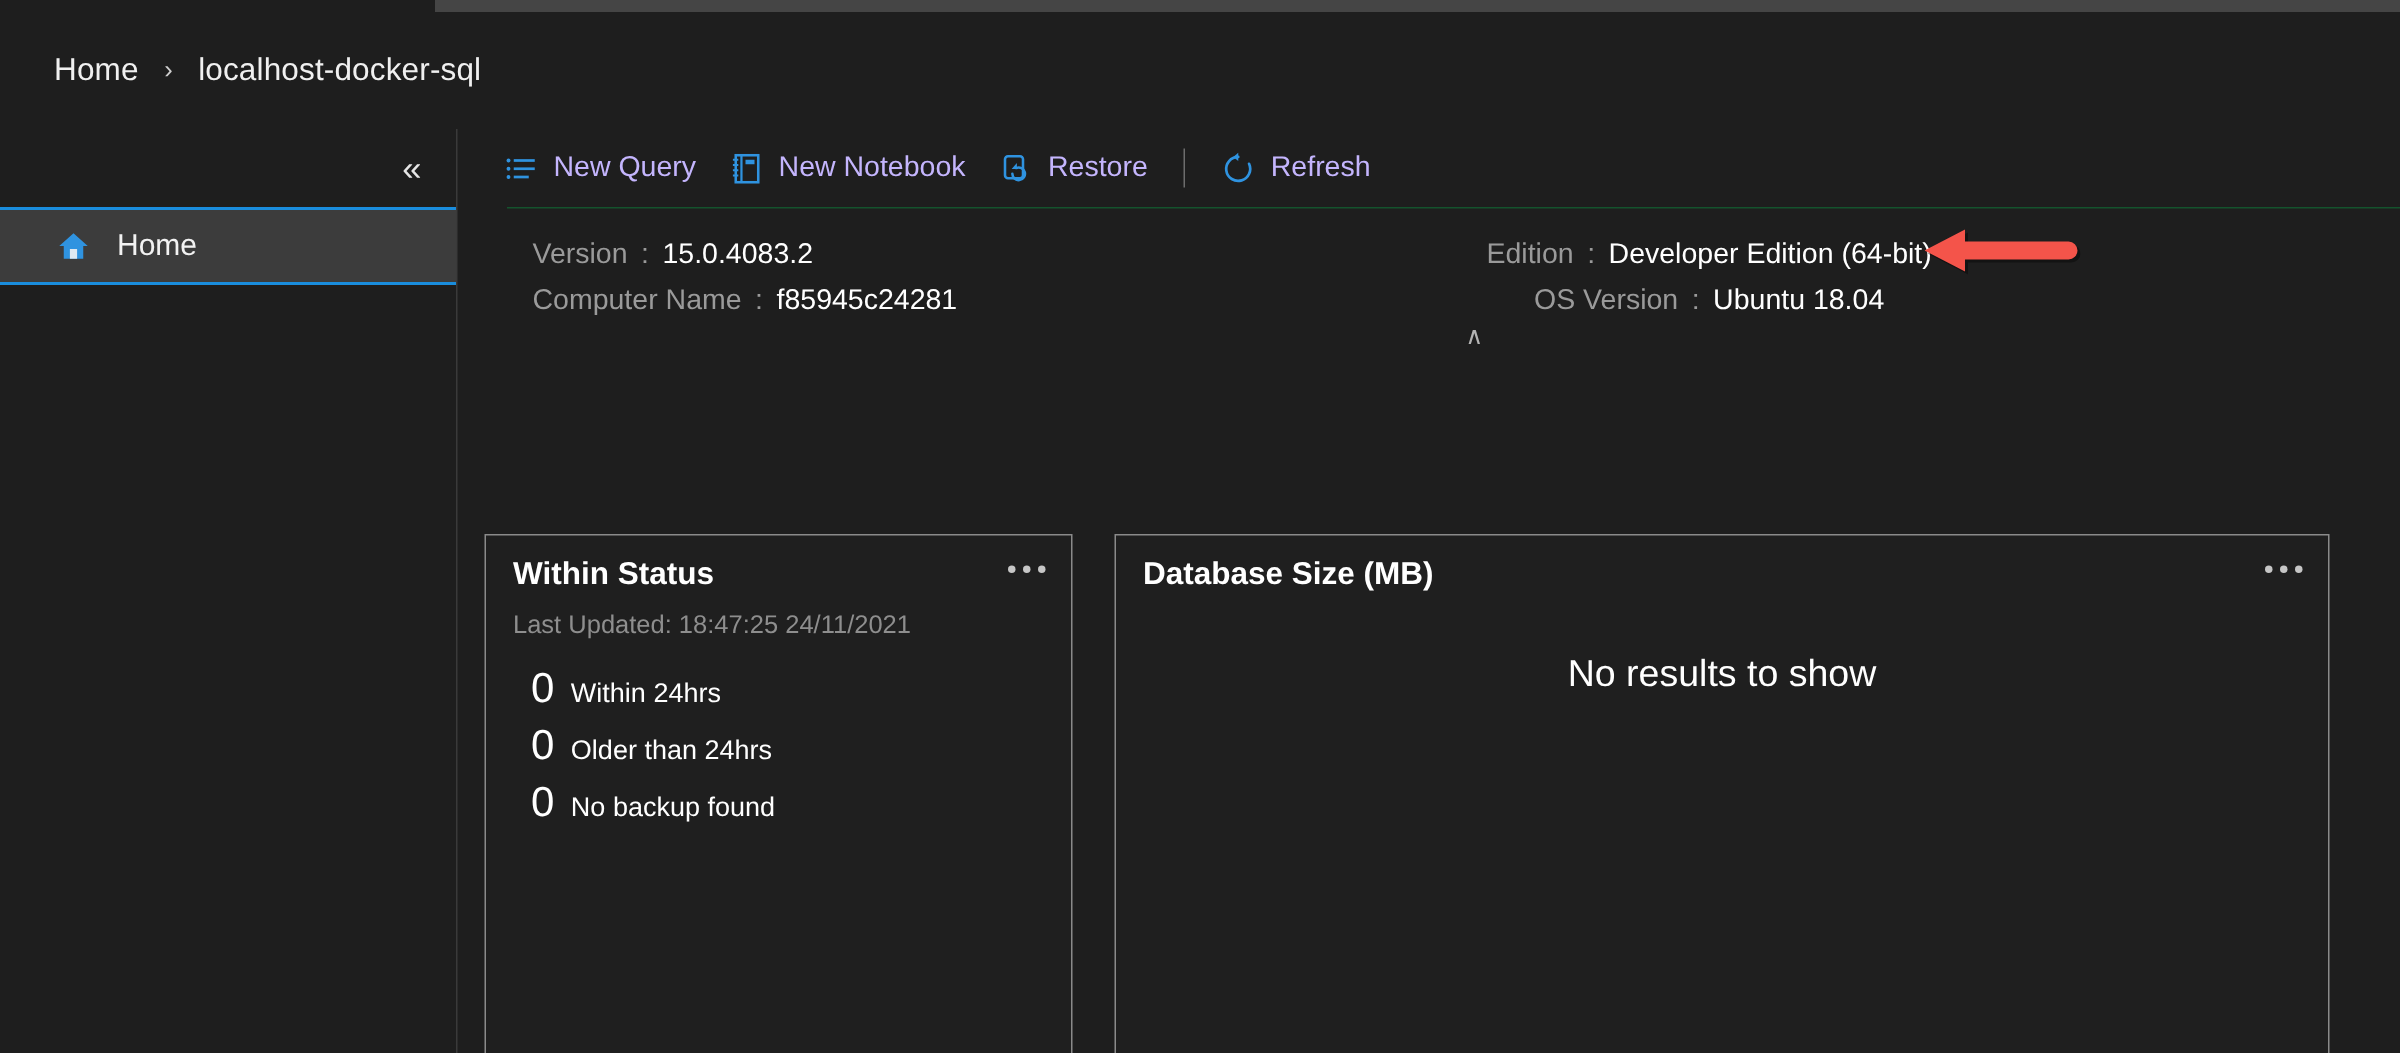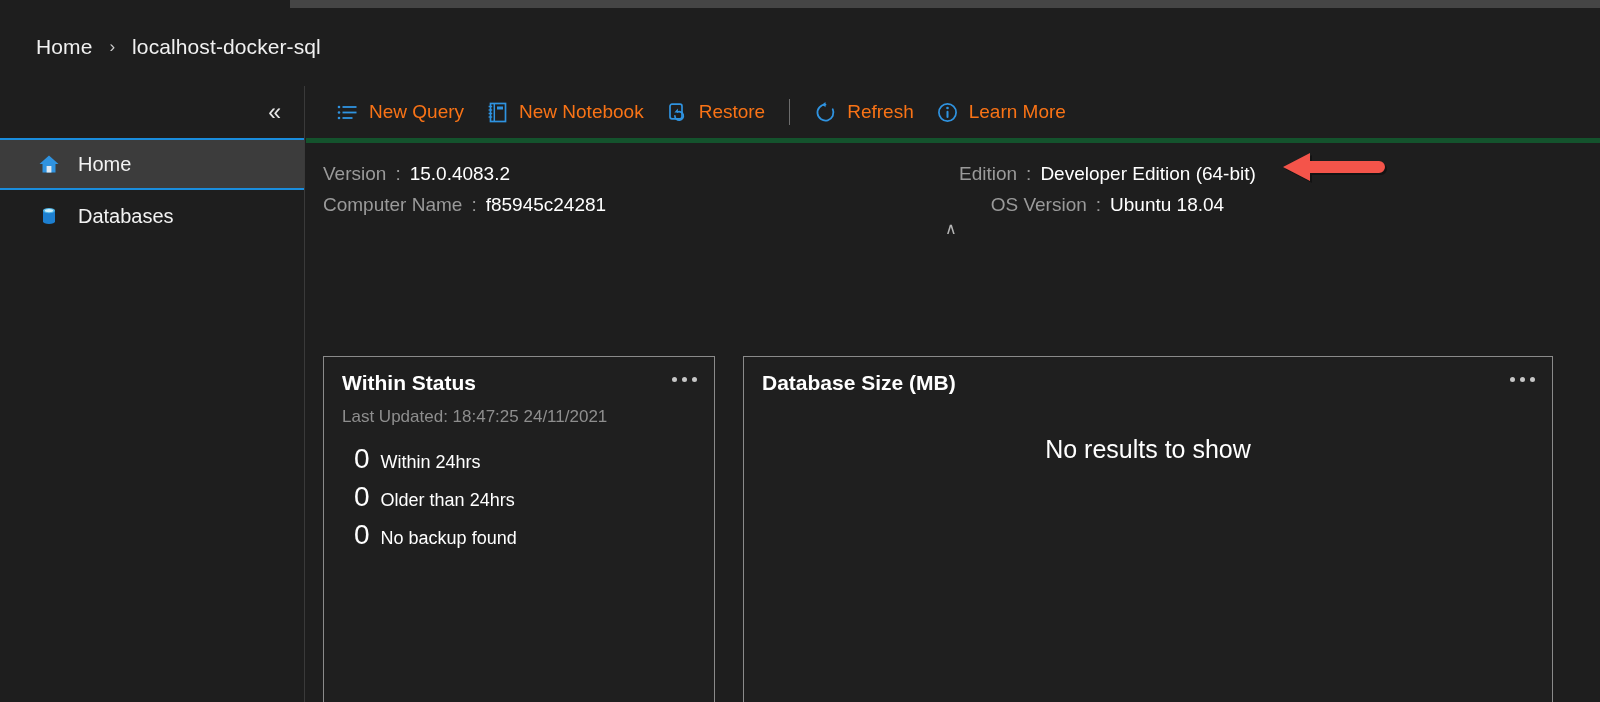--- a/index.html
+++ b/index.html
@@ -114,35 +114,36 @@
   }
   .tb-item {
     display: flex;
     align-items: center;
     gap: 10px;
     padding: 6px 11px;
     cursor: pointer;
     white-space: nowrap;
   }
   .tb-label {
-    color: #f97316;
+    color: #c4b5fd;
     font-size: 19px;
   }
   .tb-icon { width: 23px; height: 23px; display: block; flex: none; }
   .tb-sep {
     width: 1px; height: 26px;
     background: #6d6d6d;
     margin: 0 13px;
   }
 
   
   .info-panel {
     position: relative;
     height: 105px;
-    border-top: 5px solid #14532d;
+    border-top: 1px solid #14532d;
+    margin-left: 32px;
   }
   .info-col {
     position: absolute;
     display: flex;
     flex-direction: column;
     gap: 9px;
   }
   .info-col.left  { left: 17px;  top: 20px; }
   .info-col.right { left: 653px; top: 20px; }
   .info-row {
@@ -274,30 +275,20 @@
     <div class="nav-item selected">
       <span class="nav-icon">
         <svg viewBox="0 0 22 22" width="22" height="22">
           <path d="M11 2.5 L20.5 11 L17.5 11 L17.5 19.5 L4.5 19.5 L4.5 11 L1.5 11 Z" fill="#2f93e0"></path>
           <rect x="8.6" y="13" width="4.8" height="6.5" fill="#dfe9f2"></rect>
         </svg>
       </span>
       <span class="nav-label">Home</span>
     </div>
 
-    <div class="nav-item">
-      <span class="nav-icon">
-        <svg viewBox="0 0 22 22" width="22" height="22">
-          <path d="M5 5.5 h12 v11 a6 2.6 0 0 1 -12 0 Z" fill="#1d7fd0"></path>
-          <ellipse cx="11" cy="5.6" rx="6" ry="2.7" fill="#4fb6e8"></ellipse>
-          <ellipse cx="11" cy="5.6" rx="4.2" ry="1.7" fill="#cdeefb"></ellipse>
-        </svg>
-      </span>
-      <span class="nav-label">Databases</span>
-    </div>
   </div>
 
   <div class="main">
 
     <div class="toolbar">
 
       <div class="tb-item">
         <span class="tb-icon">
           <svg viewBox="0 0 23 23" width="23" height="23">
             <circle cx="3" cy="6" r="1.3" fill="#2f93e0"></circle>
@@ -342,30 +333,20 @@
       <div class="tb-item">
         <span class="tb-icon">
           <svg viewBox="0 0 23 23" width="23" height="23">
             <path d="M11.5 3.6 a8 8 0 1 0 7.2 4.6" fill="none" stroke="#2f93e0" stroke-width="1.8" stroke-linecap="round"></path>
             <path d="M11.5 0.9 L11.5 6.3 L8.2 3.6 Z" fill="#2f93e0"></path>
           </svg>
         </span>
         <span class="tb-label">Refresh</span>
       </div>
 
-      <div class="tb-item">
-        <span class="tb-icon">
-          <svg viewBox="0 0 23 23" width="23" height="23">
-            <circle cx="11.5" cy="11.5" r="8.6" fill="none" stroke="#2f93e0" stroke-width="1.7"></circle>
-            <circle cx="11.5" cy="7" r="1.3" fill="#2f93e0"></circle>
-            <rect x="10.5" y="9.8" width="2" height="7.2" rx="1" fill="#2f93e0"></rect>
-          </svg>
-        </span>
-        <span class="tb-label">Learn More</span>
-      </div>
     </div>
 
     <div class="info-panel">
 
       <div class="info-col left">
         <div class="info-row">
           <span class="info-key">Version</span>
           <span class="info-colon">:</span>
           <span class="info-val">15.0.4083.2</span>
         </div>

